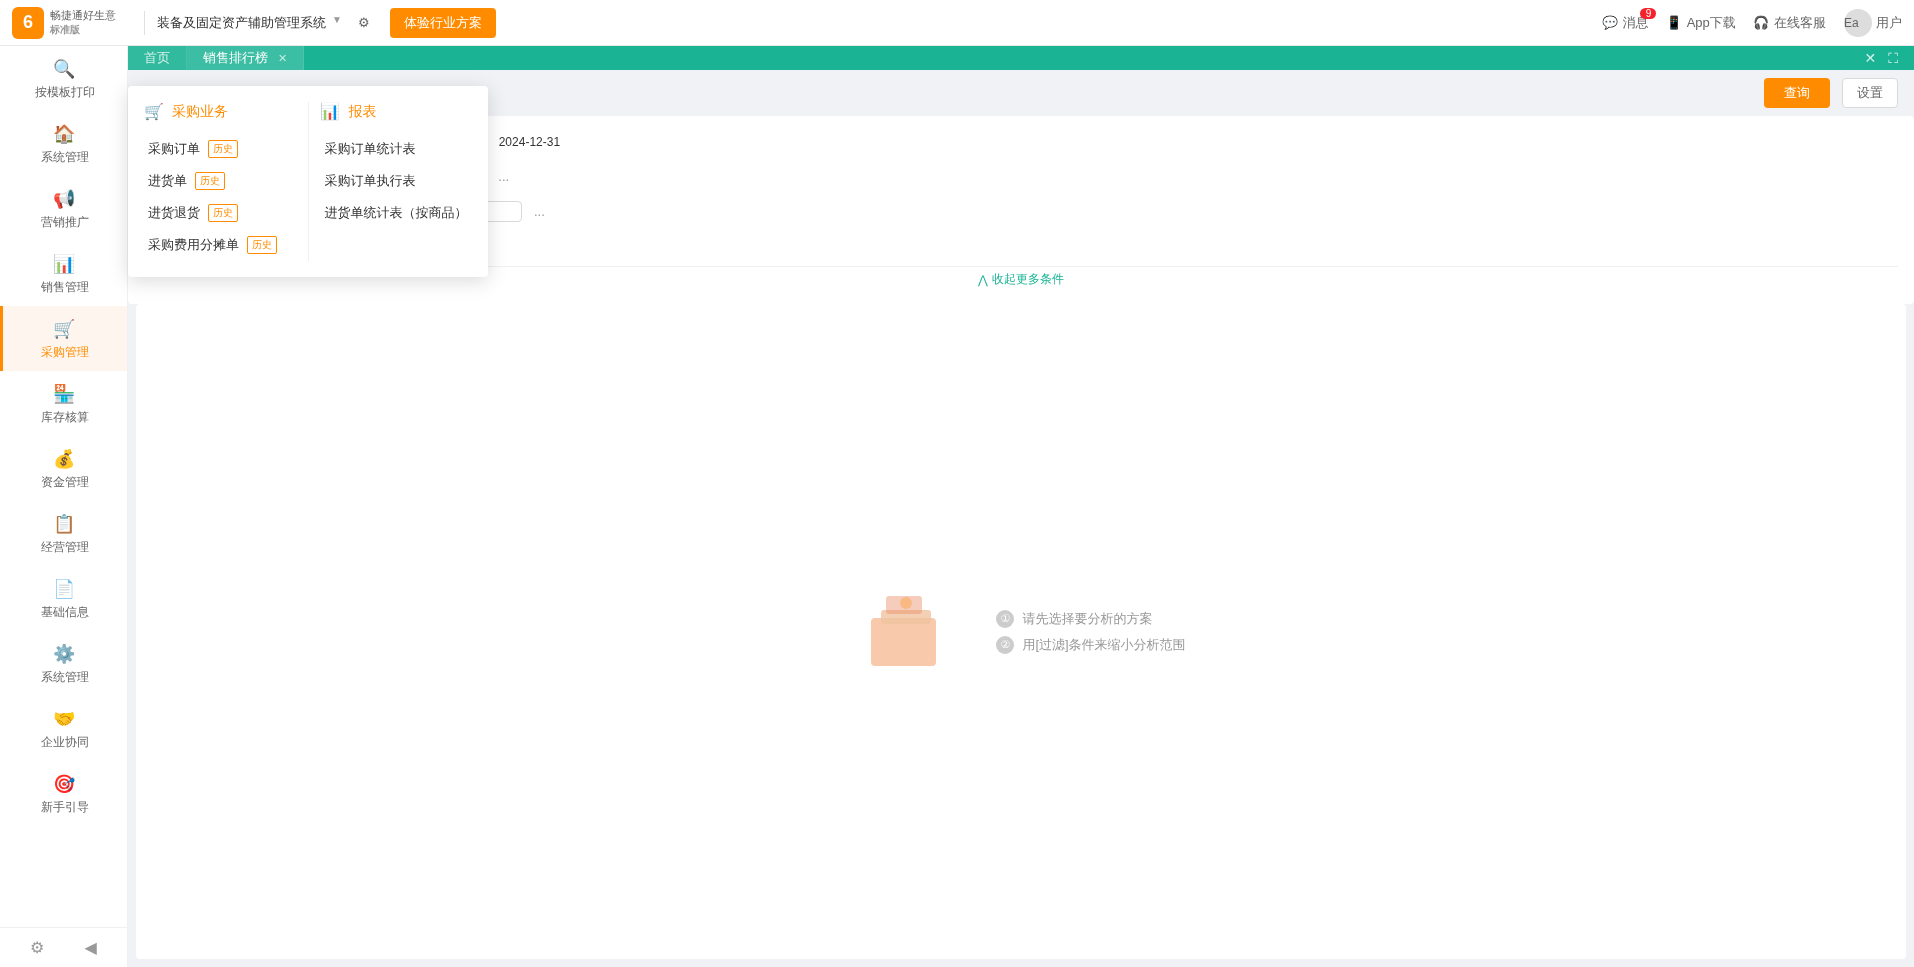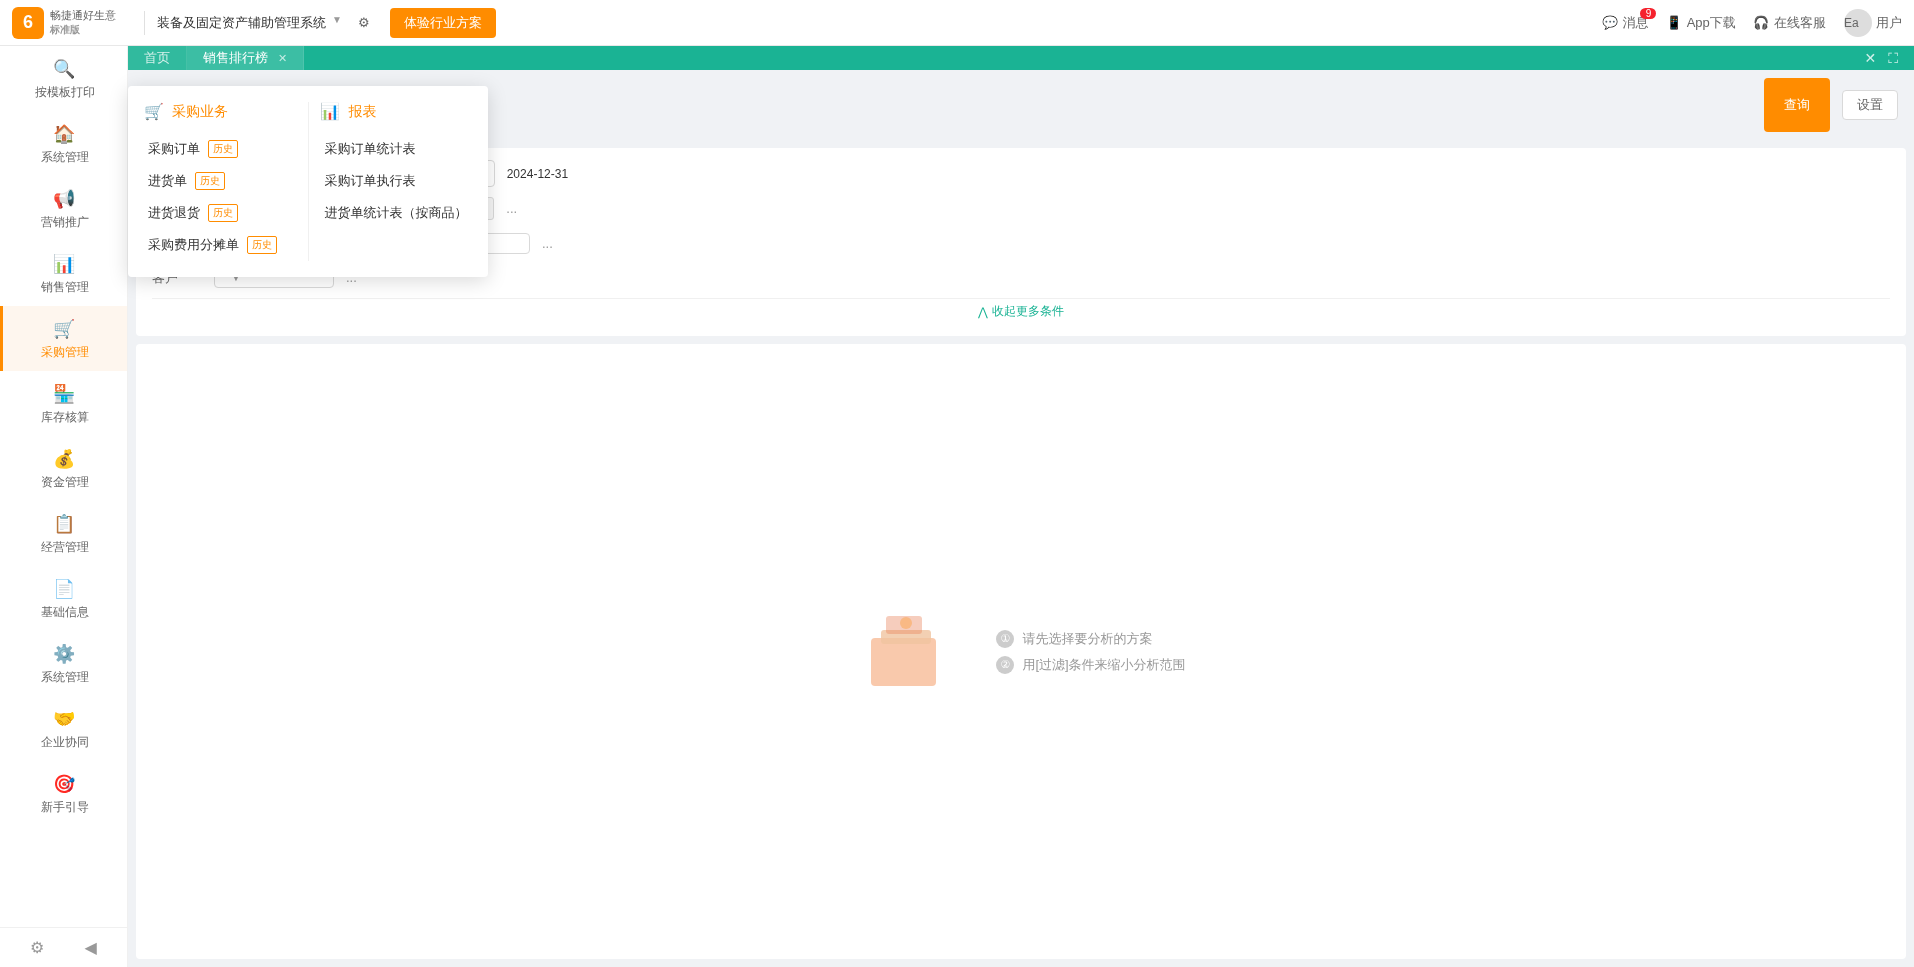--- a/index.html
+++ b/index.html
@@ -37,38 +37,38 @@
     .tab-action-btn { color: rgba(255,255,255,0.8); cursor: pointer; font-size: 14px; padding: 4px; }
 
     
     .sidebar-item { display: flex; flex-direction: column; align-items: center; padding: 12px 0 10px; cursor: pointer; border-left: 3px solid transparent; color: #666; font-size: 12px; gap: 4px; }
     .sidebar-item.active { background: #fef6ee; color: #ff8c00; border-left-color: #ff8c00; }
     .sidebar-icon { font-size: 18px; }
     .sidebar-bottom { margin-top: auto; display: flex; align-items: center; justify-content: space-around; padding: 10px; border-top: 1px solid #f0f0f0; }
     .sidebar-bottom-btn { color: #999; cursor: pointer; font-size: 16px; }
 
     
-    .filter-panel { background: #fff; margin: 8px; border-radius: 4px; padding: 12px 16px; flex-shrink: 0; }
+    .filter-panel { background: #fff; margin: 0; border-radius: 4px; padding: 12px 16px; flex-shrink: 0; }
     .filter-row { display: flex; align-items: center; gap: 12px; margin-bottom: 10px; flex-wrap: wrap; }
     .filter-label { color: #666; font-size: 13px; min-width: 50px; }
     .filter-group { display: flex; align-items: center; gap: 8px; }
     .date-btn { padding: 4px 10px; border: 1px solid #d9d9d9; border-radius: 4px; cursor: pointer; font-size: 12px; color: #666; background: #fff; }
     .date-btn.active { border-color: #1ab394; color: #1ab394; }
     .filter-select { border: 1px solid #d9d9d9; border-radius: 4px; padding: 4px 10px; font-size: 12px; color: #333; background: #fff; display: flex; align-items: center; gap: 6px; cursor: pointer; min-width: 120px; }
     .filter-select .arrow { color: #999; font-size: 10px; }
     .filter-tag { background: #f5f5f5; border: 1px solid #d9d9d9; border-radius: 3px; padding: 2px 8px; font-size: 12px; display: flex; align-items: center; gap: 4px; }
     .filter-dots { color: #999; cursor: pointer; }
     .collapse-btn { display: flex; align-items: center; justify-content: center; width: 100%; padding: 4px; color: #1ab394; cursor: pointer; font-size: 12px; gap: 4px; border-top: 1px solid #f0f0f0; margin-top: 4px; }
 
     
     .toolbar { display: flex; align-items: center; gap: 12px; padding: 8px 16px; }
     .toolbar-item { display: flex; align-items: center; gap: 4px; color: #666; cursor: pointer; font-size: 13px; }
     .toolbar-item .icon { color: #1ab394; }
     .print-dropdown { display: flex; align-items: center; gap: 2px; }
-    .query-btn { background: #ff8c00; color: white; border: none; padding: 18px 20px; border-radius: 4px; cursor: pointer; font-size: 13px; margin-left: auto; }
+    .query-btn { background: #ff8c00; color: white; border: none; padding: 6px 20px; border-radius: 4px; cursor: pointer; font-size: 13px; margin-left: auto; }
     .settings-btn-small { border: 1px solid #d9d9d9; background: #fff; color: #666; padding: 5px 14px; border-radius: 4px; cursor: pointer; font-size: 13px; }
 
     
     .content-inner { flex: 1; background: #fff; margin: 0 8px 8px; border-radius: 4px; display: flex; flex-direction: column; align-items: center; justify-content: center; }
     .empty-icon-area { width: 100px; height: 80px; position: relative; margin-bottom: 8px; }
     .empty-hint { display: flex; align-items: flex-start; flex-direction: column; gap: 8px; }
     .empty-hint-item { display: flex; align-items: center; gap: 8px; color: #999; font-size: 13px; }
     .hint-num { width: 18px; height: 18px; border-radius: 50%; background: #ccc; color: white; display: flex; align-items: center; justify-content: center; font-size: 11px; flex-shrink: 0; }
     .empty-wrapper { display: flex; align-items: center; gap: 40px; }
     .dropdown-menu { position: fixed; top: 86px; left: 128px; background: white; border-radius: 4px; box-shadow: 0 4px 20px rgba(0,0,0,0.15); z-index: 200; width: 360px; padding: 16px; display: flex; gap: 0; }

